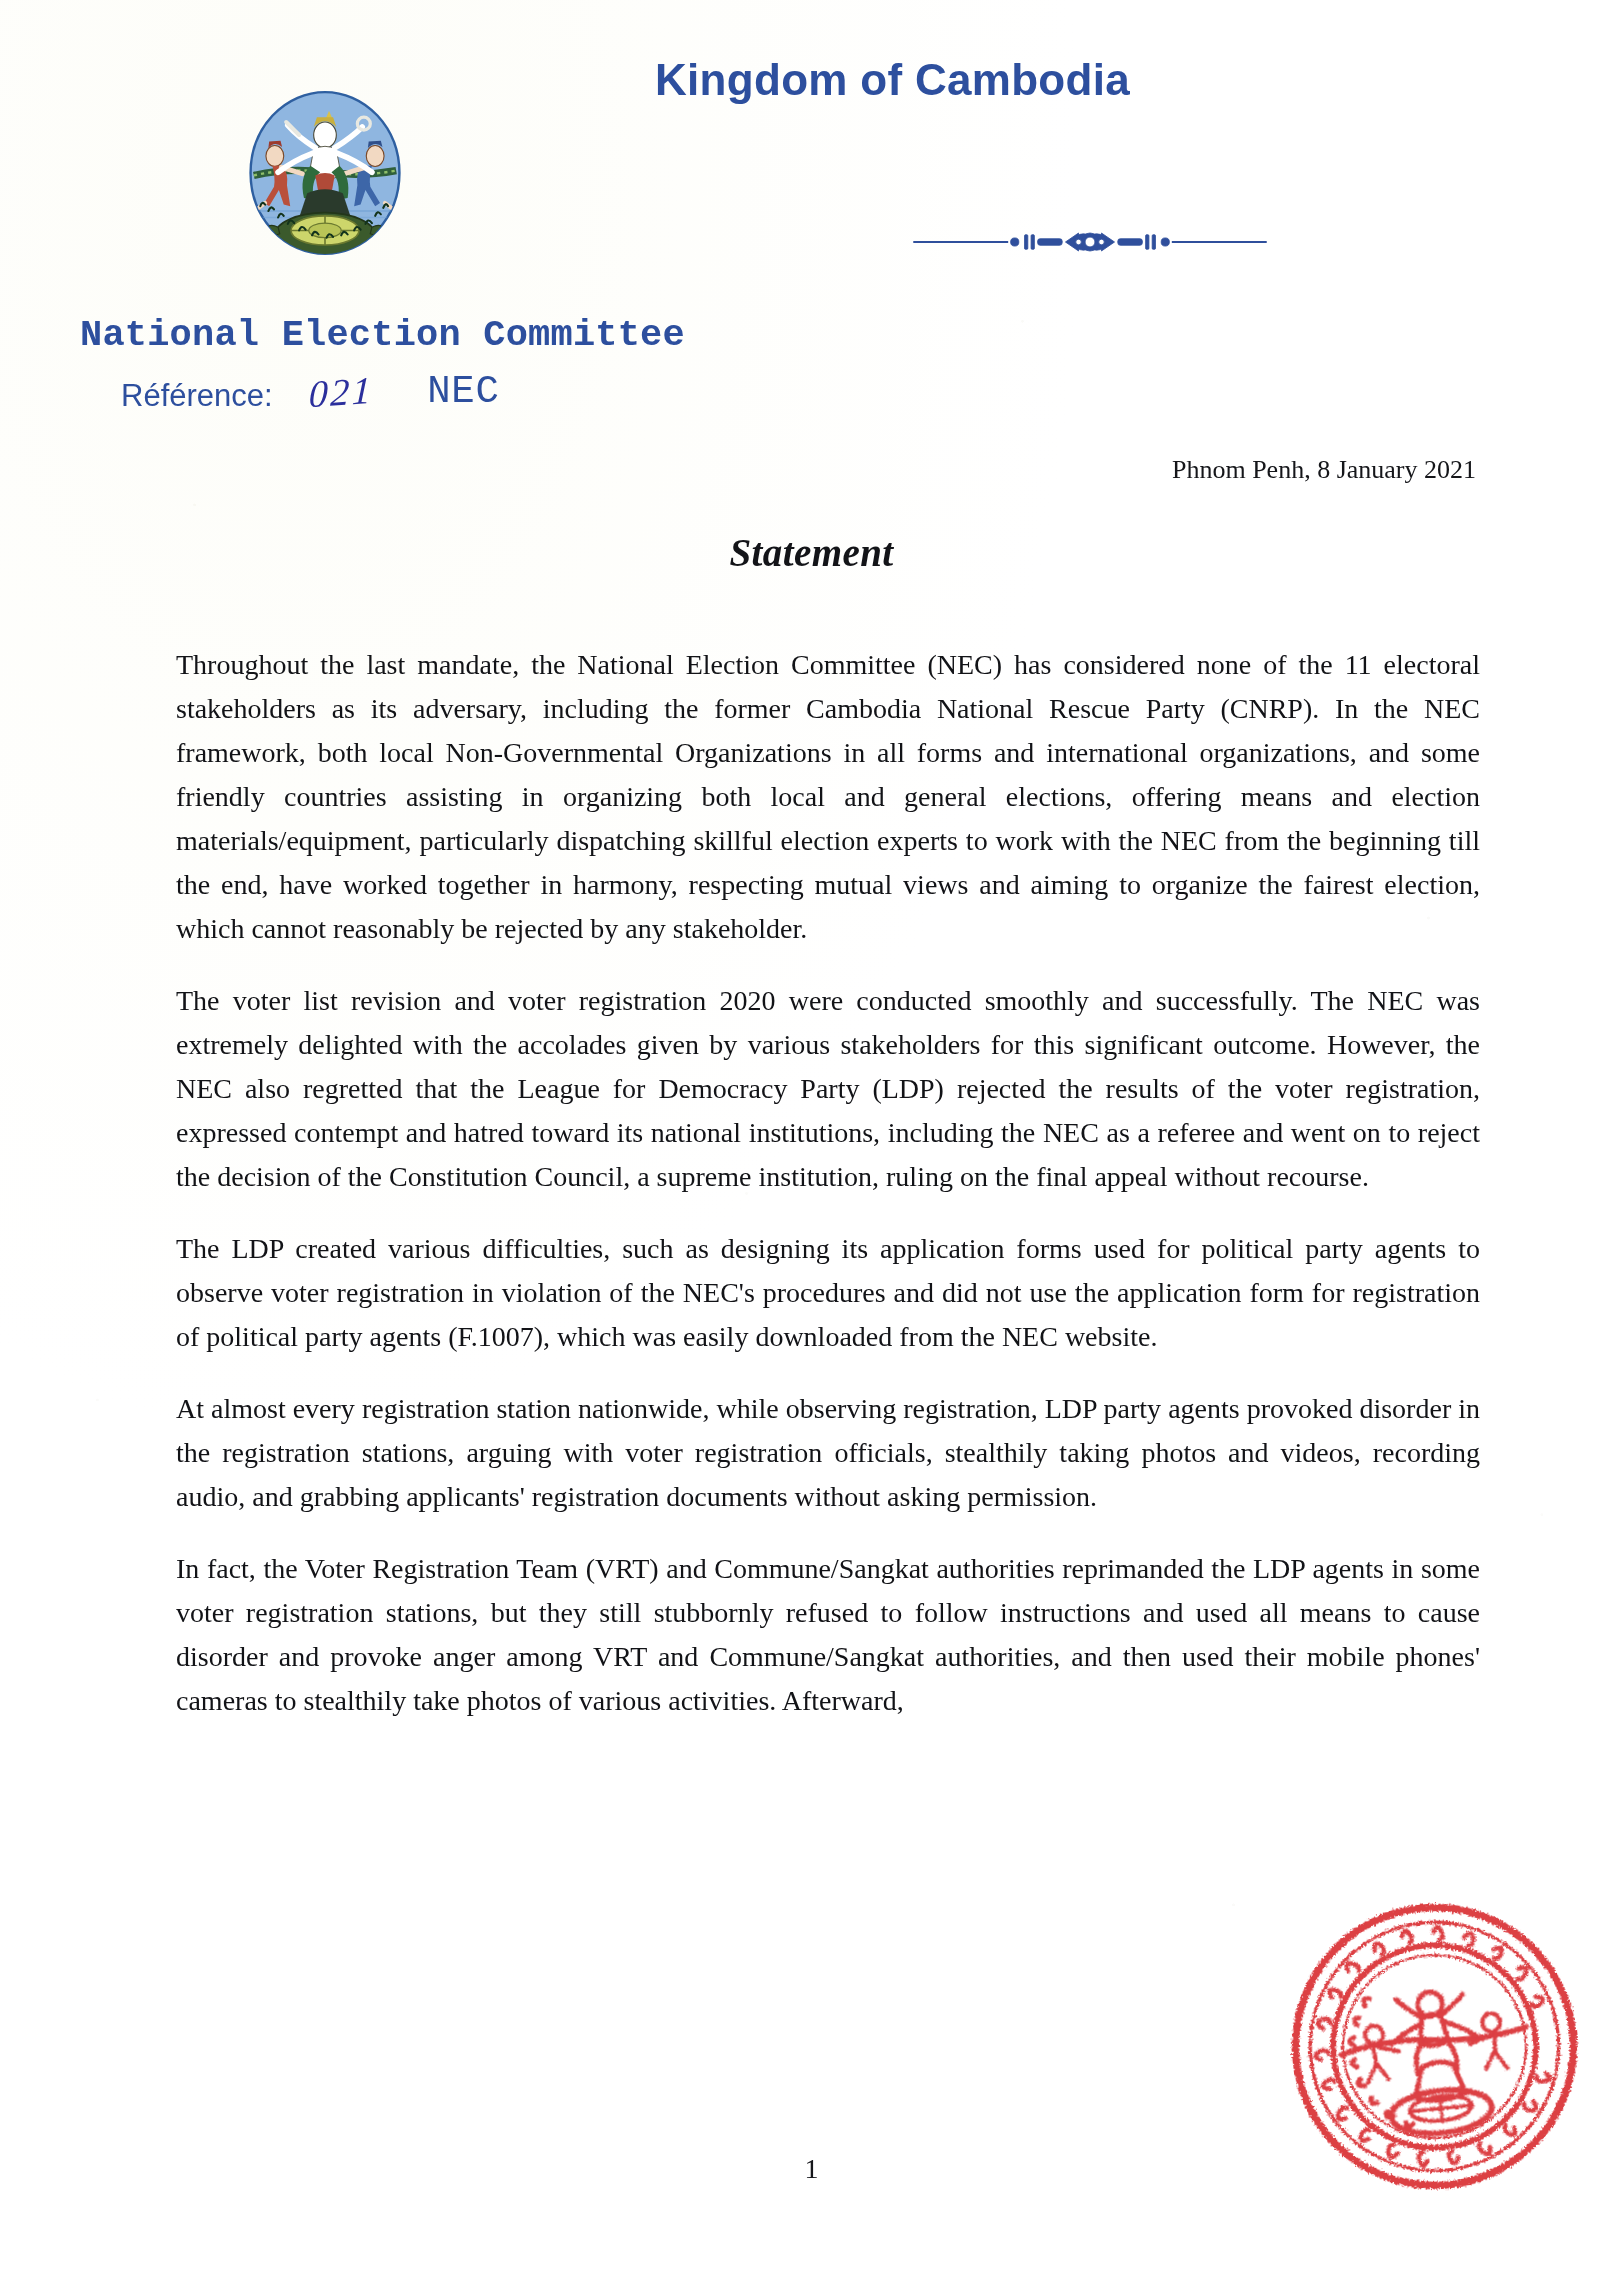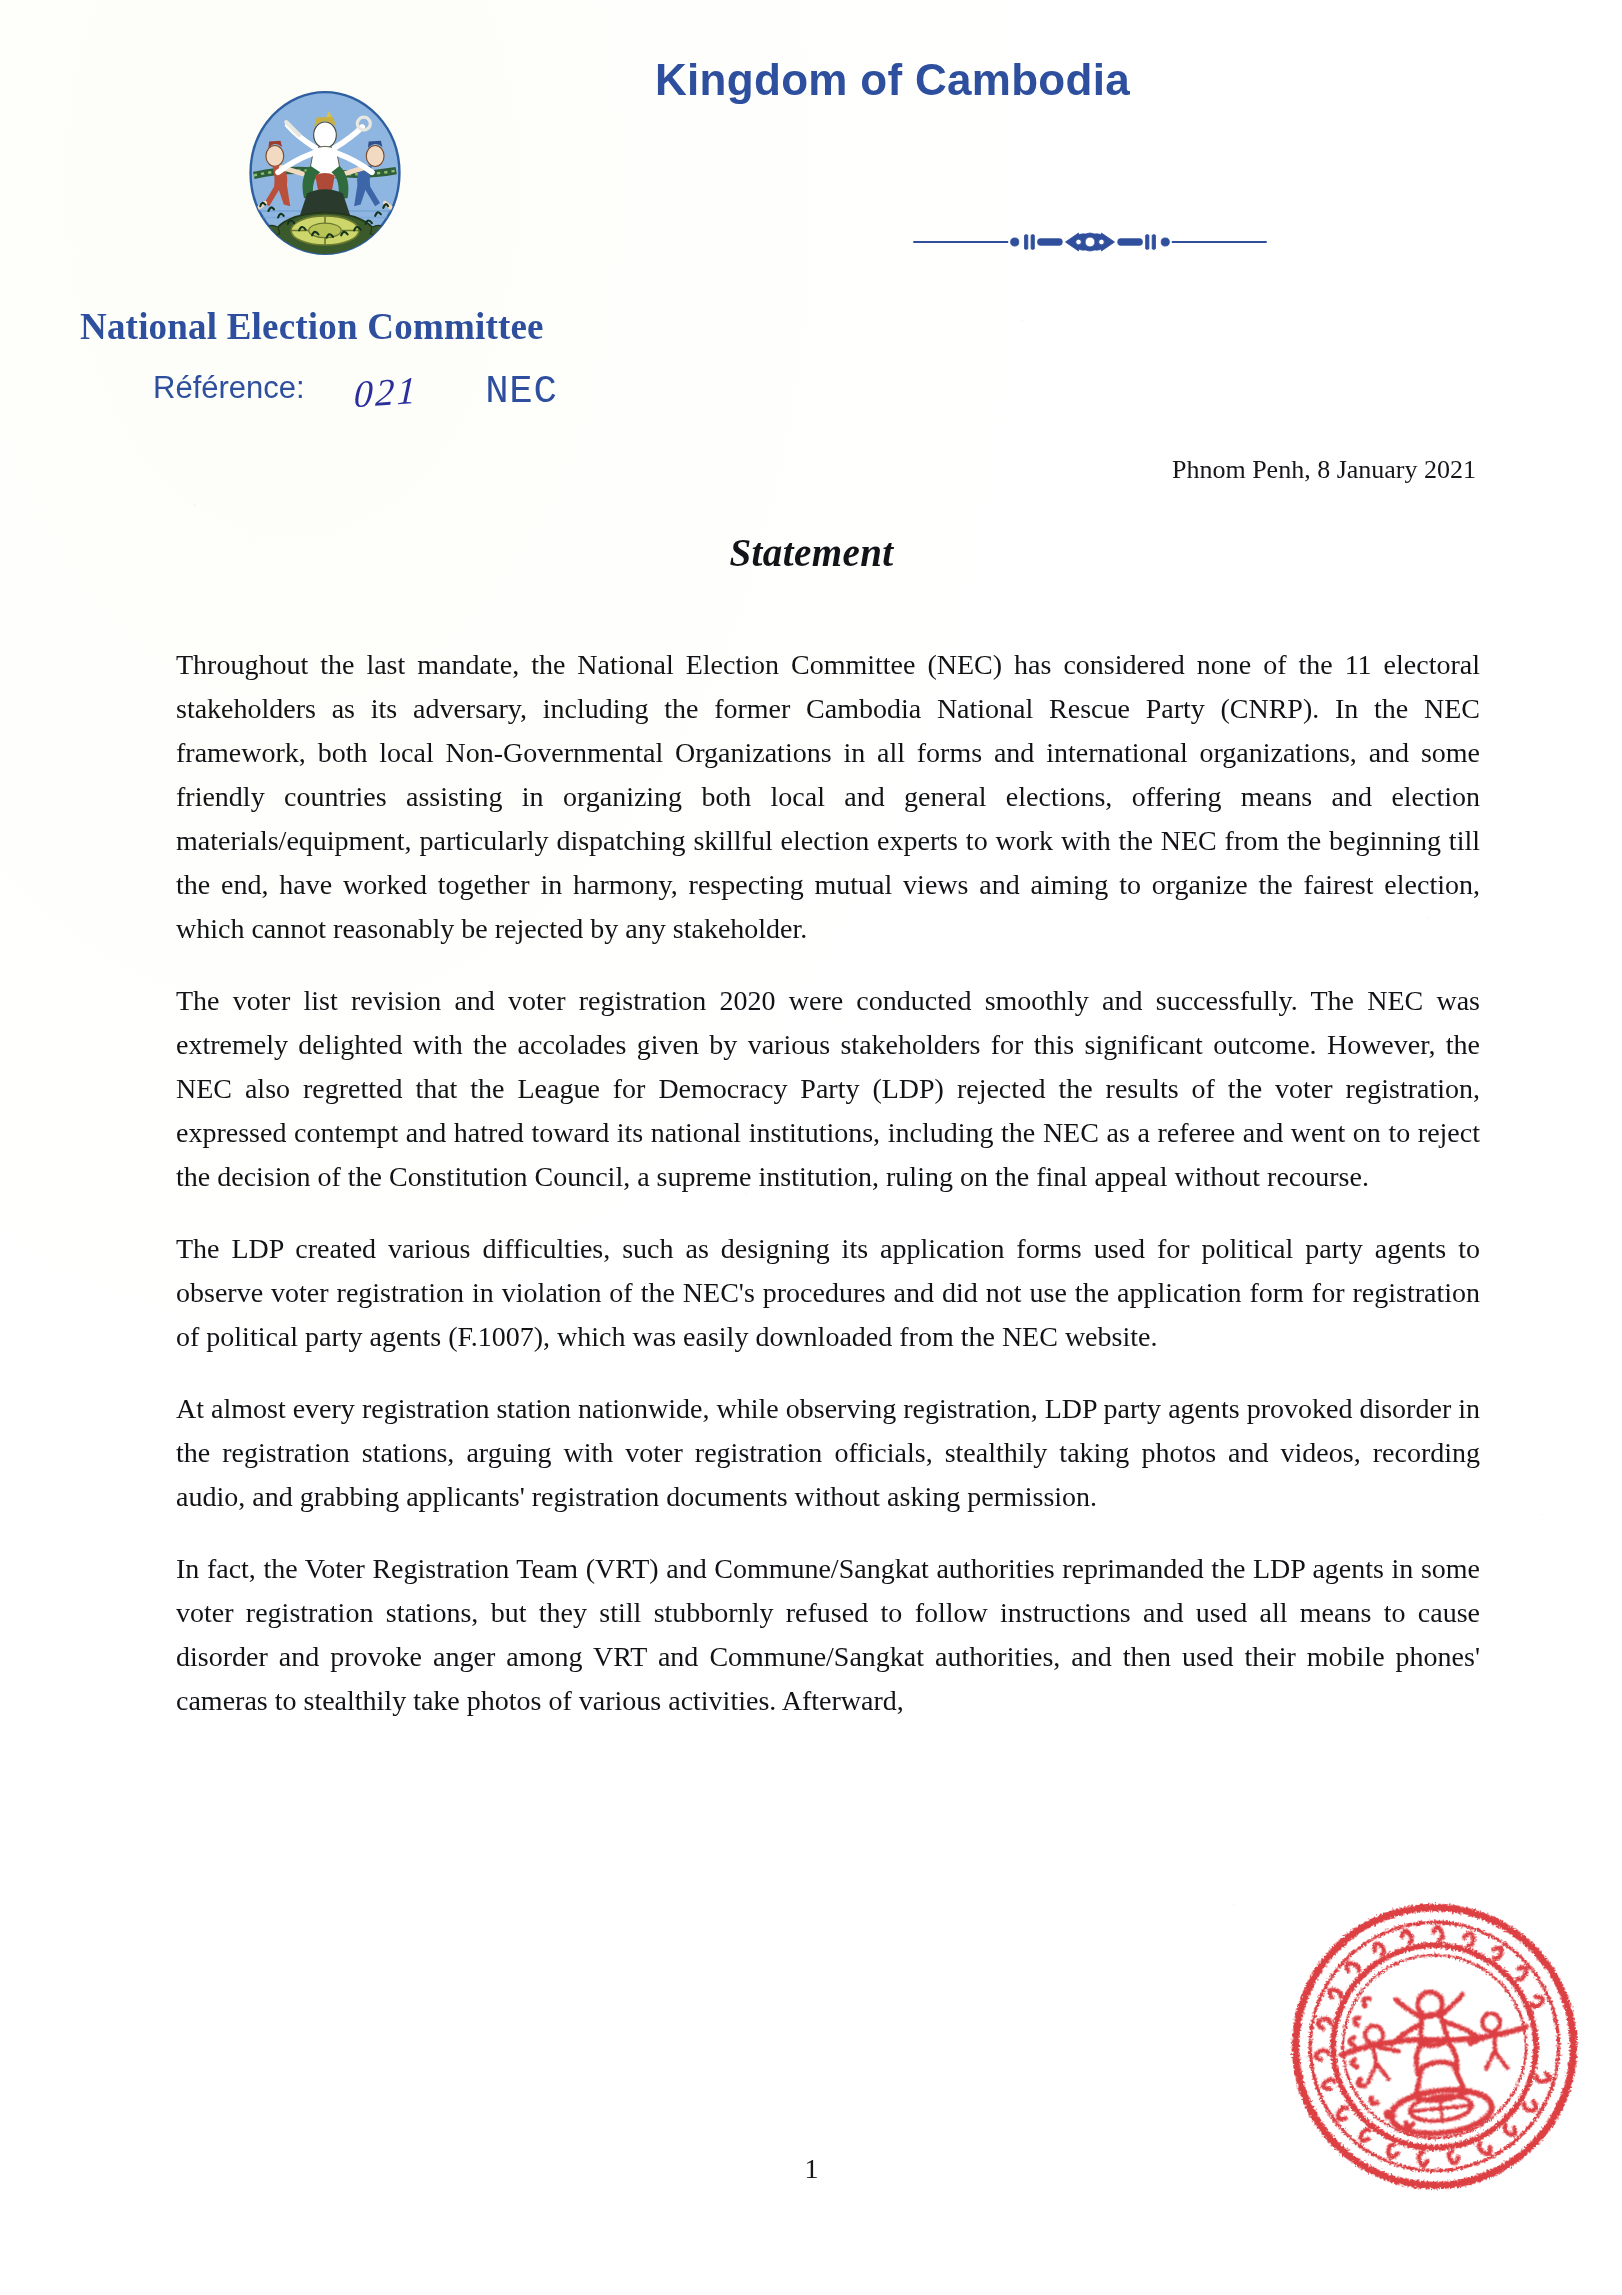--- a/index.html
+++ b/index.html
@@ -51,40 +51,39 @@
     left: 236px;
     top: 88px;
     width: 178px;
     height: 170px;
   }
   .emblem svg { display: block; width: 100%; height: 100%; }
 
   .org-name {
     position: absolute;
     left: 80px;
-    top: 305px;
+    top: 314px;
     width: 573px;
-    font-family: Liberation Serif, serif;
+    font-family: Liberation Mono, monospace;
     font-size: 37px;
     font-weight: 600;
     color: #2d4f9e;
     letter-spacing: 0.2px;
     white-space: nowrap;
   }
 
   .ref-row {
     position: absolute;
     left: 121px;
     top: 370px;
     display: flex;
-    align-items: flex-start;
-    gap: 13px;
+    align-items: flex-end;
+    gap: 0;
     font-family: "Liberation Sans", "DejaVu Sans", sans-serif;
     color: #2d4f9e;
-    margin-left: 32px;
   }
   .ref-label {
     font-size: 31px;
     font-weight: 500;
   }
   .ref-value {
     font-family: "Liberation Serif", serif;
     font-size: 38px;
     color: #2b2f9c;
     margin-left: 36px;

